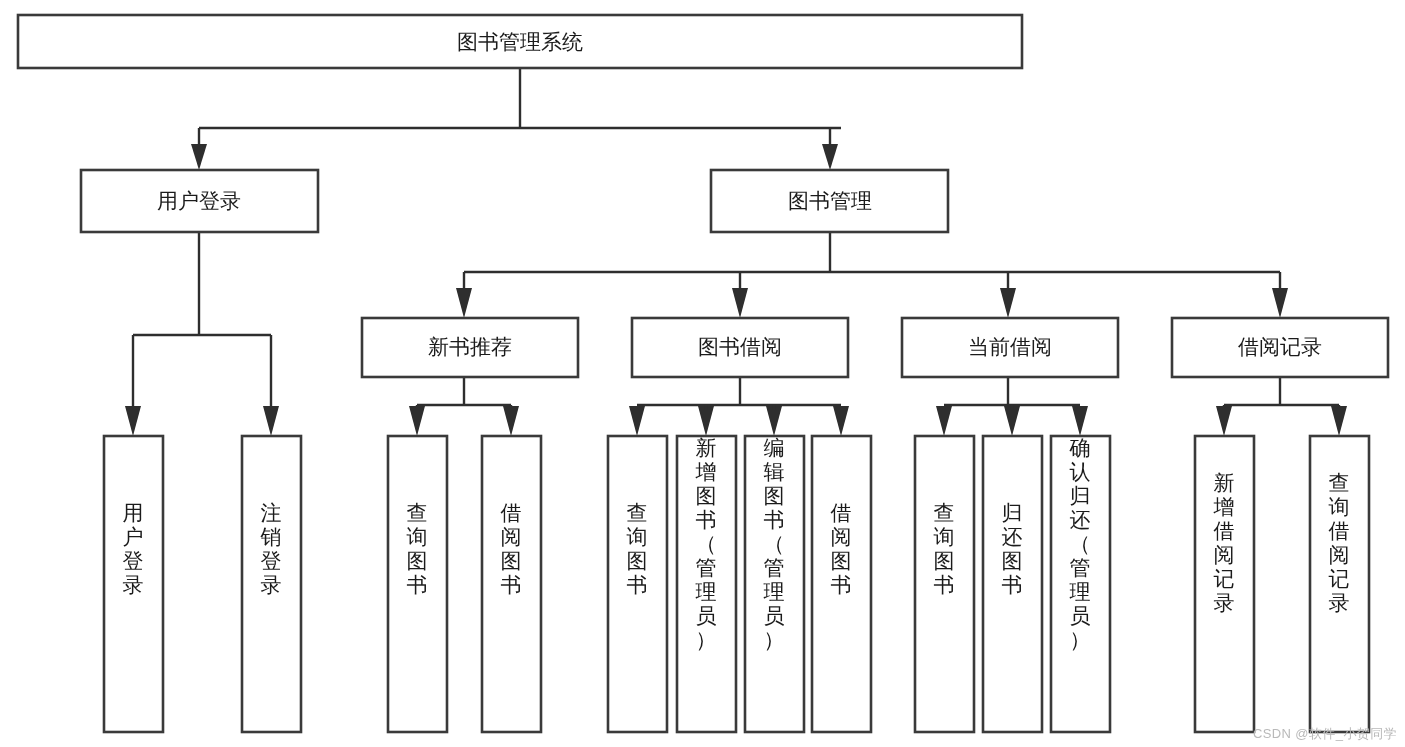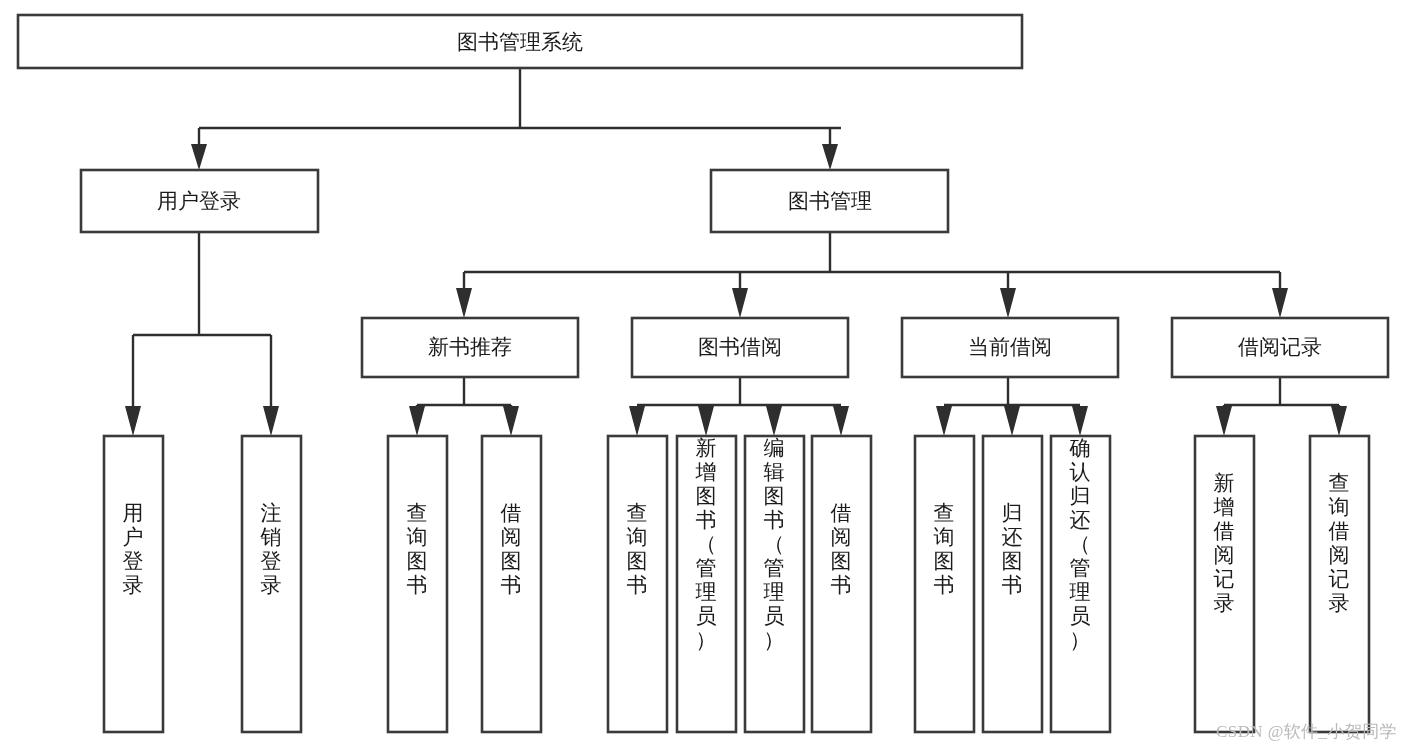--- a/index.html
+++ b/index.html
@@ -52,22 +52,22 @@
     stroke-linecap: butt;
   }
   .edge-arrow {
     fill: #2e2e2e;
     stroke: none;
   }
   .watermark {
     position: absolute;
     right: 8px;
     bottom: 4px;
-    font-family: Liberation Serif, serif;
-    font-size: 17px;
+    font-family: Liberation Sans, sans-serif;
+    font-size: 13px;
     color: #b9b9b9;
     letter-spacing: 0.4px;
     white-space: nowrap;
     user-select: none;
   }
 </style>
 </head>
 <body>
 
 <div id="diagram-root">

